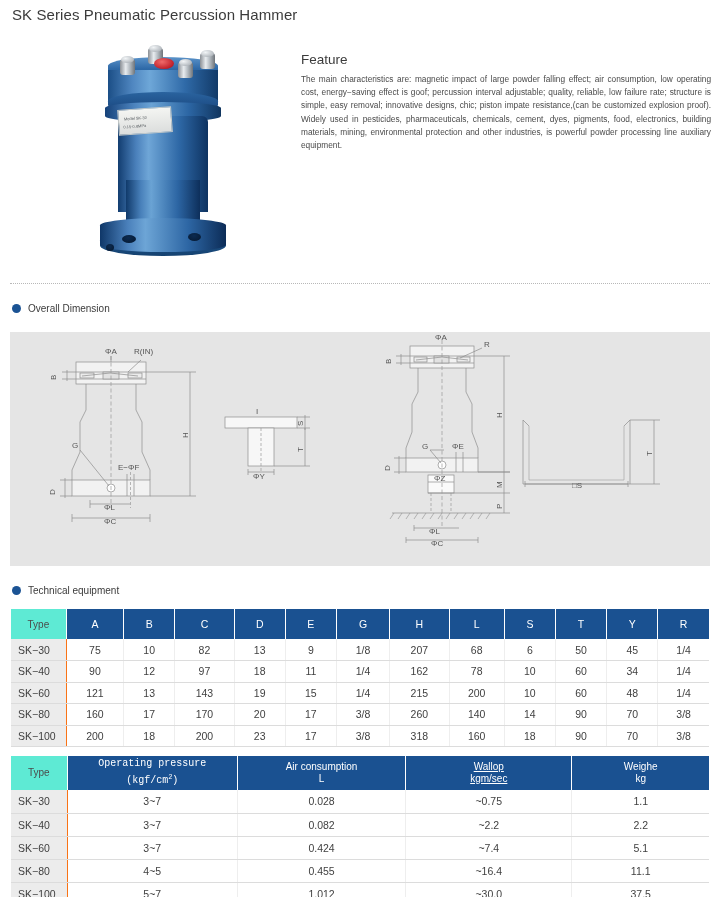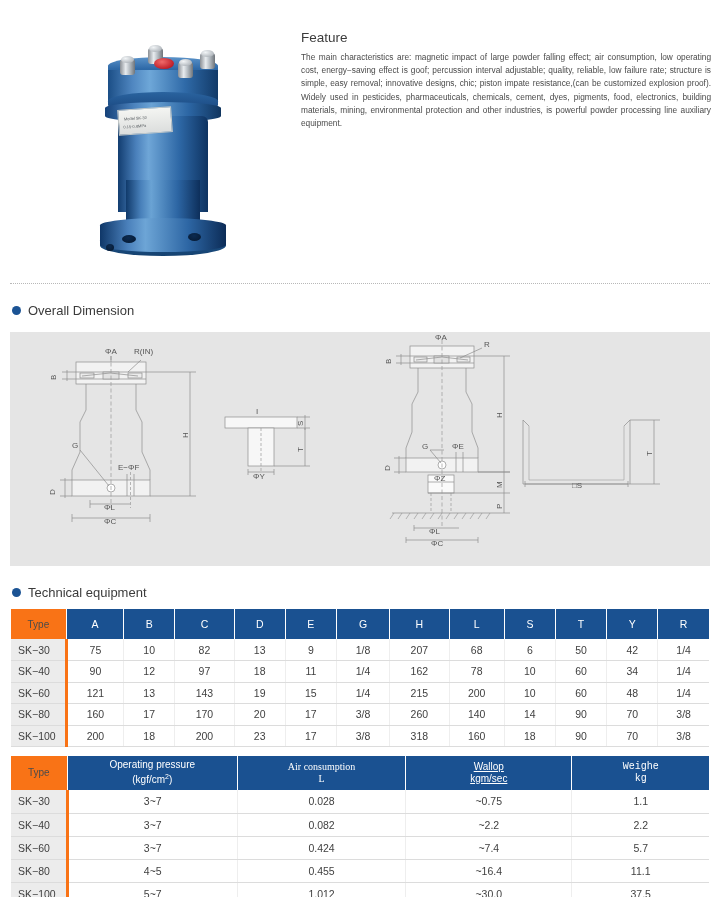--- a/index.html
+++ b/index.html
@@ -95,39 +95,39 @@
   .label-line.l2 { left: 4px; top: 14px; }
   .hole {
     background: radial-gradient(ellipse at 45% 35%,#0b2a50,#06182f);
     border-radius: 50%;
   }
   .hole.h1 { left: 40px; top: 205px; width: 14px; height: 8px; }
   .hole.h2 { left: 106px; top: 203px; width: 13px; height: 8px; }
   .hole.h3 { left: 24px; top: 214px; width: 8px; height: 7px; }
 
   
-  .feature { position: absolute; left: 301px; top: 2px; width: 410px; }
+  .feature { position: absolute; left: 301px; top: 24px; width: 410px; }
   .feature h2 { margin: 0 0 6px 0; font-size: 13.5px; font-weight: normal; color: #3b3b3b; }
   .feature p {
     margin: 0; font-size: 8.3px; line-height: 13.2px;
     color: #4a4a4a; text-align: justify;
   }
 
   
   .divider {
     position: absolute; left: 10px; top: 283px; width: 700px; height: 1px;
     border-top: 1px dotted #b8b8b8;
   }
 
   
   .section-head { position: absolute; display: flex; align-items: center; gap: 7px; }
   .section-head .dot {
     width: 9px; height: 9px; border-radius: 50%; background: #1b5394; display: block;
   }
-  .section-head .txt { font-size: 13px; color: #3b3b3b; text-align: right; }
+  .section-head .txt { font-size: 10px; color: #3b3b3b; text-align: right; }
   .sh-dim { left: 12px; top: 303px; }
   .sh-tech { left: 12px; top: 585px; }
 
   
   .draw-panel {
     position: absolute; left: 10px; top: 332px; width: 700px; height: 234px;
     background: #e5e5e5;
   }
   .draw-panel svg { display: block; }
 
@@ -136,43 +136,44 @@
   .tbl1 { left: 11px; top: 609px; width: 698px; }
   .tbl2 { left: 11px; top: 756px; width: 698px; }
 
   thead th {
     background: #1a5191; color: #ffffff; font-weight: normal;
     font-size: 10.5px; border-right: 1px solid #ffffff;
     padding: 0;
   }
   thead th:last-child { border-right: none; }
   thead th.type-head {
-    background: #f97316; color: #4b4b4b; font-size: 10px;
+    background: #5eead4; color: #4b4b4b; font-size: 10px;
   }
   .tbl1 thead th { height: 30px; }
   .tbl2 thead th { height: 34px; line-height: 12.5px; font-size: 10px; }
 
   tbody td {
     font-size: 10.5px; color: #3f3f3f; text-align: center;
     height: 21.5px; border-bottom: 1px solid #dcdcdc;
     border-right: 1px solid #eeeeee; background: #ffffff;
   }
   tbody td:last-child { border-right: none; }
   tbody td.type-cell {
     background: #ececec; color: #3f3f3f; text-align: left; padding-left: 7px;
-    border-right: 3px solid #f97316;
+    border-right: 1px solid #f97316;
   }
   .tbl2 tbody td { height: 23px; }
   .sub { font-size: 7px; vertical-align: super; }
 </style>
 </head>
 <body>
 
 <div class="page">
 
+  <div class="title">SK Series Pneumatic Percussion Hammer</div>
 
   <div class="hero">
 
     <div class="photo">
       <div class="pm cap-top"></div>
       <div class="pm cap-body"></div>
       <div class="pm cap-bot"></div>
       <div class="pm flange"></div>
       <div class="pm body-main"></div>
       <div class="pm waist"></div>
@@ -429,21 +430,21 @@
           <td>75</td>
           <td>10</td>
           <td>82</td>
           <td>13</td>
           <td>9</td>
           <td>1/8</td>
           <td>207</td>
           <td>68</td>
           <td>6</td>
           <td>50</td>
-          <td>42</td>
+          <td>45</td>
           <td>1/4</td>
         </tr>
         <tr>
           <td class="type-cell">SK−40</td>
           <td>90</td>
           <td>12</td>
           <td>97</td>
           <td>18</td>
           <td>11</td>
           <td>1/4</td>
@@ -501,33 +502,33 @@
         </tr>
       </tbody>
   </table>
 
   <table class="tbl2">
     <thead>
       <tr id="t2head">
           <th class="type-head" style="width: 54px;">
             <div>Type</div>
           </th>
-          <th style="width: 164px;">
+          <th style="width: 164px; font-family: Liberation Mono, monospace;">
             <div>Operating pressure</div>
             <div>(kgf/cm<span class="sub">2</span>)</div>
           </th>
-          <th style="width: 162px; font-family: Liberation Serif, serif;">
+          <th style="width: 162px;">
             <div>Air consumption</div>
             <div>L</div>
           </th>
           <th style="width: 160px; text-decoration: underline;">
             <div>Wallop</div>
             <div>kgm/sec</div>
           </th>
-          <th style="width: 132px; font-family: Liberation Mono, monospace;">
+          <th style="width: 132px;">
             <div>Weighe</div>
             <div>kg</div>
           </th>
         </tr>
     </thead>
     <tbody id="t2body">
         <tr>
           <td class="type-cell">SK−30</td>
           <td>3~7</td>
           <td>0.028</td>
@@ -539,21 +540,21 @@
           <td>3~7</td>
           <td>0.082</td>
           <td>~2.2</td>
           <td>2.2</td>
         </tr>
         <tr>
           <td class="type-cell">SK−60</td>
           <td>3~7</td>
           <td>0.424</td>
           <td>~7.4</td>
-          <td>5.7</td>
+          <td>5.1</td>
         </tr>
         <tr>
           <td class="type-cell">SK−80</td>
           <td>4~5</td>
           <td>0.455</td>
           <td>~16.4</td>
           <td>11.1</td>
         </tr>
         <tr>
           <td class="type-cell">SK−100</td>

